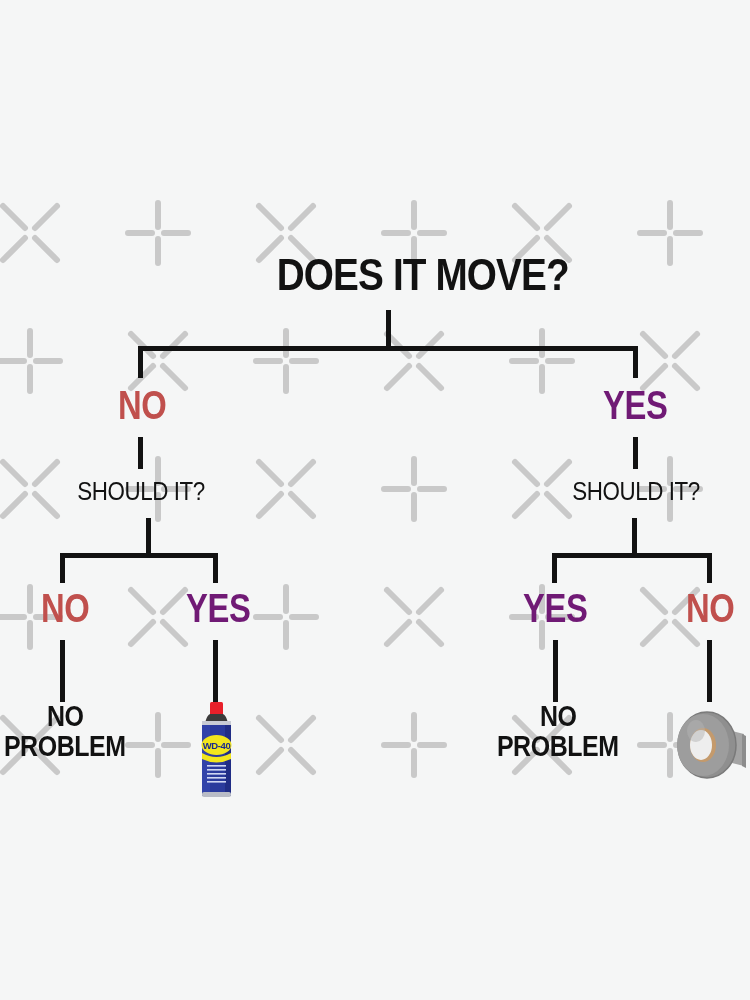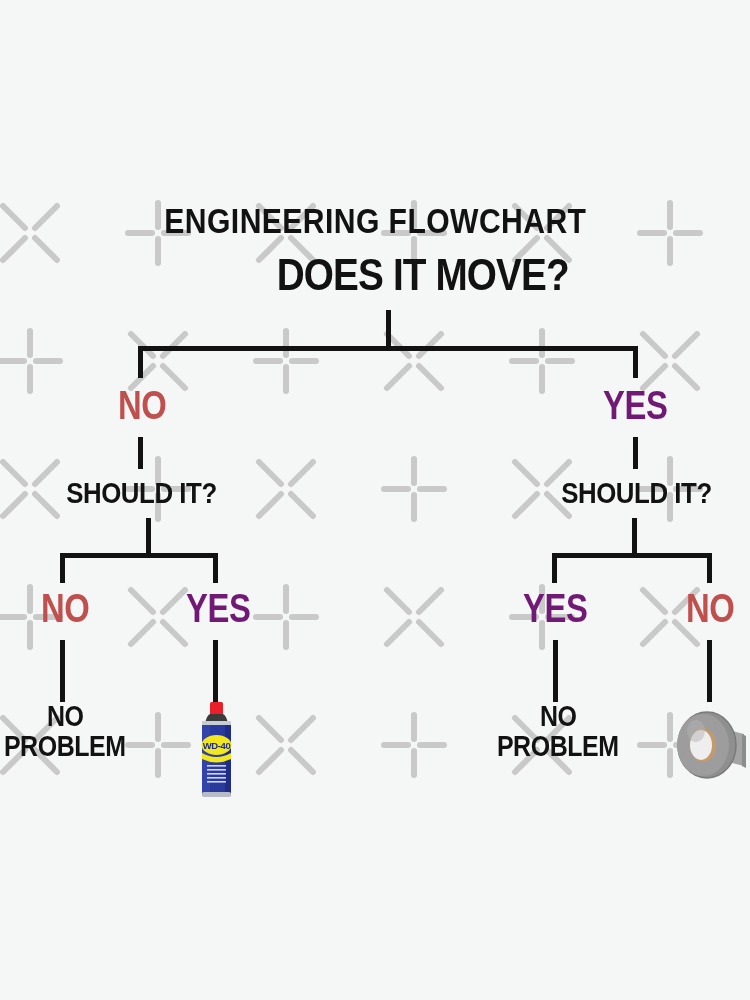--- a/index.html
+++ b/index.html
@@ -67,22 +67,22 @@
     letter-spacing: 0.5px;
   }
 
   .question {
     font-size: 45px;
     font-weight: 900;
     letter-spacing: -1px;
   }
 
   .subq {
-    font-size: 30px;
-    font-weight: 700;
+    font-size: 26px;
+    font-weight: 400;
     letter-spacing: -0.5px;
   }
 
   .ans {
     font-size: 41px;
     font-weight: 900;
     letter-spacing: -0.5px;
   }
 
   .ans-no  { color: #c0504d; }
@@ -162,23 +162,20 @@
         <use xlink:href="#pm" x="0" y="0" transform="translate(414,745)"></use>
         <use xlink:href="#xm" x="0" y="0" transform="translate(542,745)"></use>
         <use xlink:href="#pm" x="0" y="0" transform="translate(670,745)"></use>
         <use xlink:href="#xm" x="0" y="0" transform="translate(798,745)"></use>
         <use xlink:href="#pm" x="0" y="0" transform="translate(926,745)"></use>
       </g>
   </svg>
 
   <div id="chart">
 
-    <div class="txt title" style="left:0; top:203px; width:750px;">
-      <span class="sq-t">ENGINEERING FLOWCHART</span>
-    </div>
 
     <div class="txt question" style="left:0; top:252px; width:750px;margin-left:48px;">
       <span class="sq-t">DOES IT MOVE?</span>
     </div>
 
     <div class="line" style="left:386px; top:310px; width:5px; height:40px;"></div>
 
     <div class="line" style="left:138px; top:346px; width:500px; height:5px;"></div>
 
     <div class="line" style="left:138px; top:346px; width:5px; height:32px;"></div>

